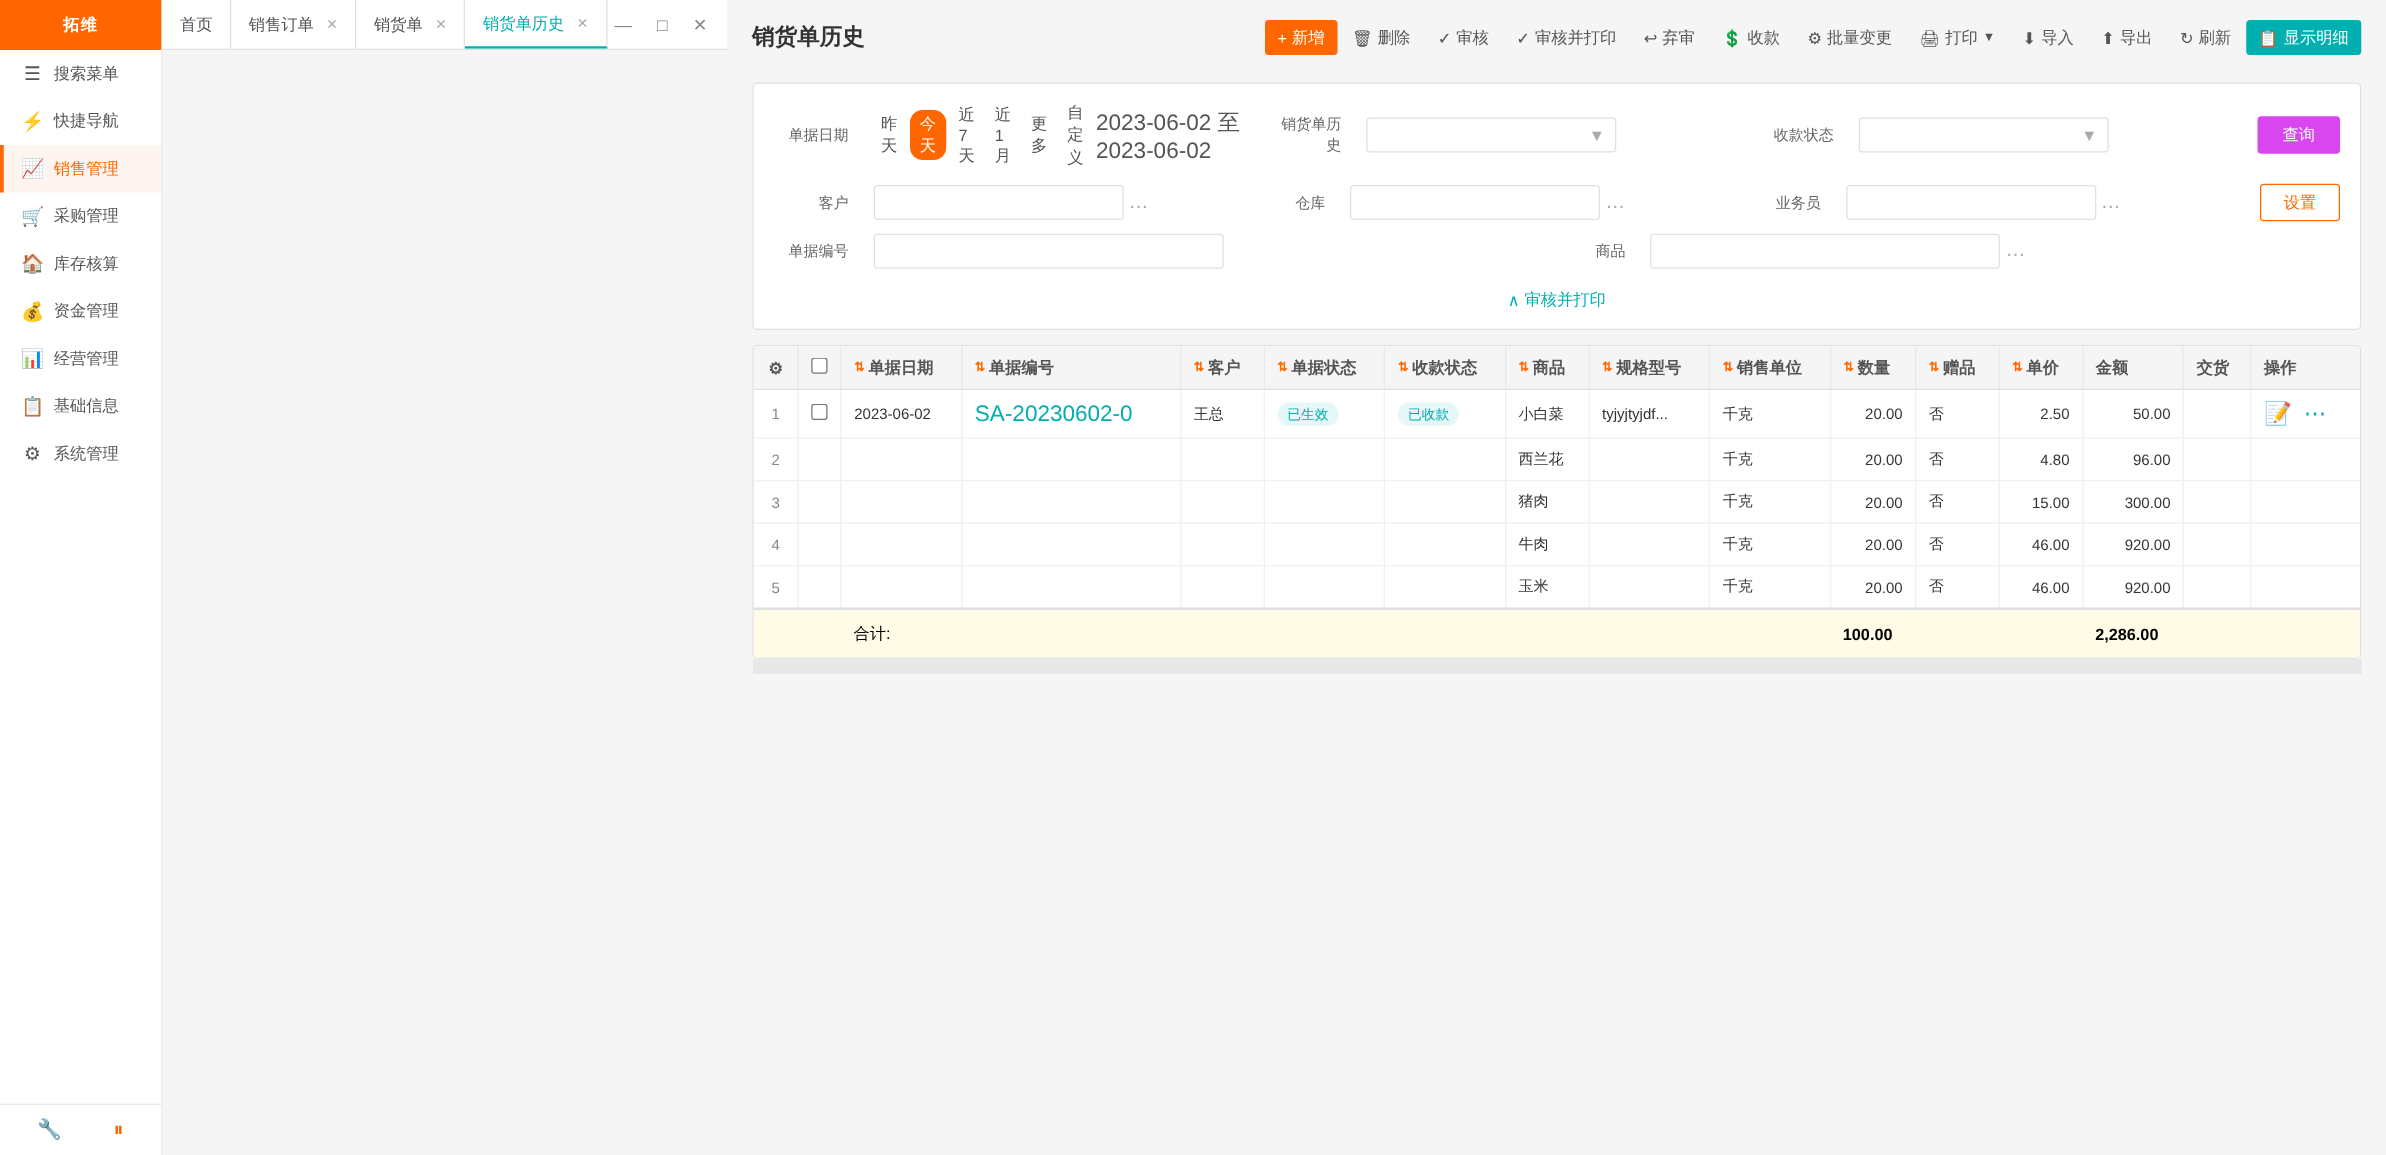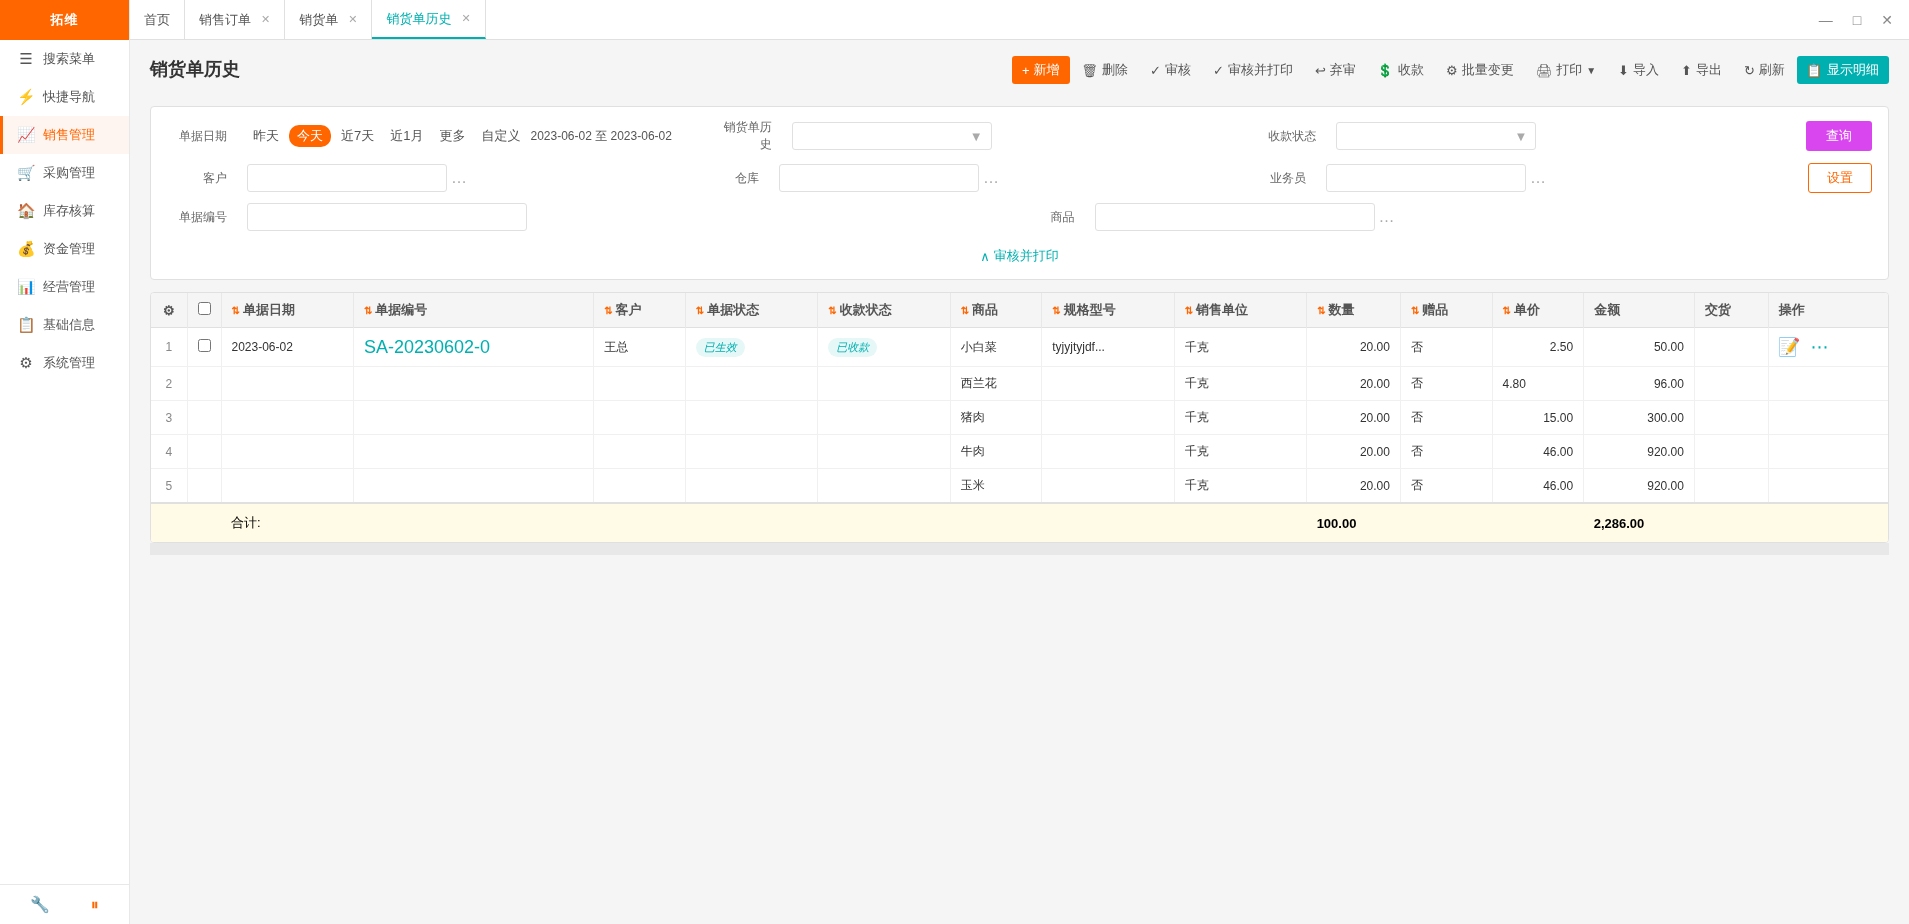--- a/index.html
+++ b/index.html
@@ -45,21 +45,20 @@
       align-items: center;
       justify-content: space-around;
       padding: 10px;
     }
     .sidebar-bottom-icon { color: #ff6600; cursor: pointer; font-size: 16px; }
 
     
     .main {
       flex: 1;
       display: flex;
-      flex-direction: column;
       overflow: hidden;
     }
 
     
     .tab-bar {
       background: #fff;
       border-bottom: 1px solid #e0e0e0;
       display: flex;
       align-items: center;
       height: 40px;
@@ -189,21 +188,21 @@
       font-size: 12px;
       height: 28px;
       min-width: 160px;
       display: flex;
       align-items: center;
       justify-content: space-between;
       cursor: pointer;
       background: white;
     }
     .filter-dots { color: #aaa; font-size: 16px; cursor: pointer; }
-    .date-range-text { font-size: 12px; color: #555; }
+    .date-range-text { font-size: 18px; color: #555; }
     .collapse-btn {
       display: flex;
       align-items: center;
       gap: 4px;
       color: #00b0b0;
       cursor: pointer;
       font-size: 12px;
       justify-content: center;
       padding: 6px 0 2px;
     }
@@ -264,21 +263,20 @@
     }
     tbody td:last-child { border-right: none; }
     .th-sort { display: flex; align-items: center; gap: 3px; cursor: pointer; }
     .th-sort-icon { color: #ff6600; font-size: 10px; }
     .status-badge {
       display: inline-flex;
       align-items: center;
       padding: 2px 8px;
       border-radius: 10px;
       font-size: 11px;
-      font-style: italic;
     }
     .status-effective { background: #e6f7f7; color: #00b0b0; }
     .status-collected { background: #e6f7f7; color: #00b0b0; }
     .action-link { color: #00b0b0; cursor: pointer; margin-right: 6px; font-size: 18px; }
 
     
     .summary-row {
       background: #fffbe6;
       border-top: 2px solid #e0e0e0;
       padding: 10px 0;
@@ -680,21 +678,21 @@
       
     </td>
     <td>
       
     </td>
     <td>西兰花</td>
     <td></td>
     <td>千克</td>
     <td style="text-align:right;">20.00</td>
     <td>否</td>
-    <td style="">4.80</td>
+    <td style="text-align:right;">4.80</td>
     <td style="text-align:right;">96.00</td>
     <td></td>
     <td>
       
       
     </td>
   </tr>
             <tr>
     <td class="num-cell">3</td>
     <td class="checkbox-cell">

